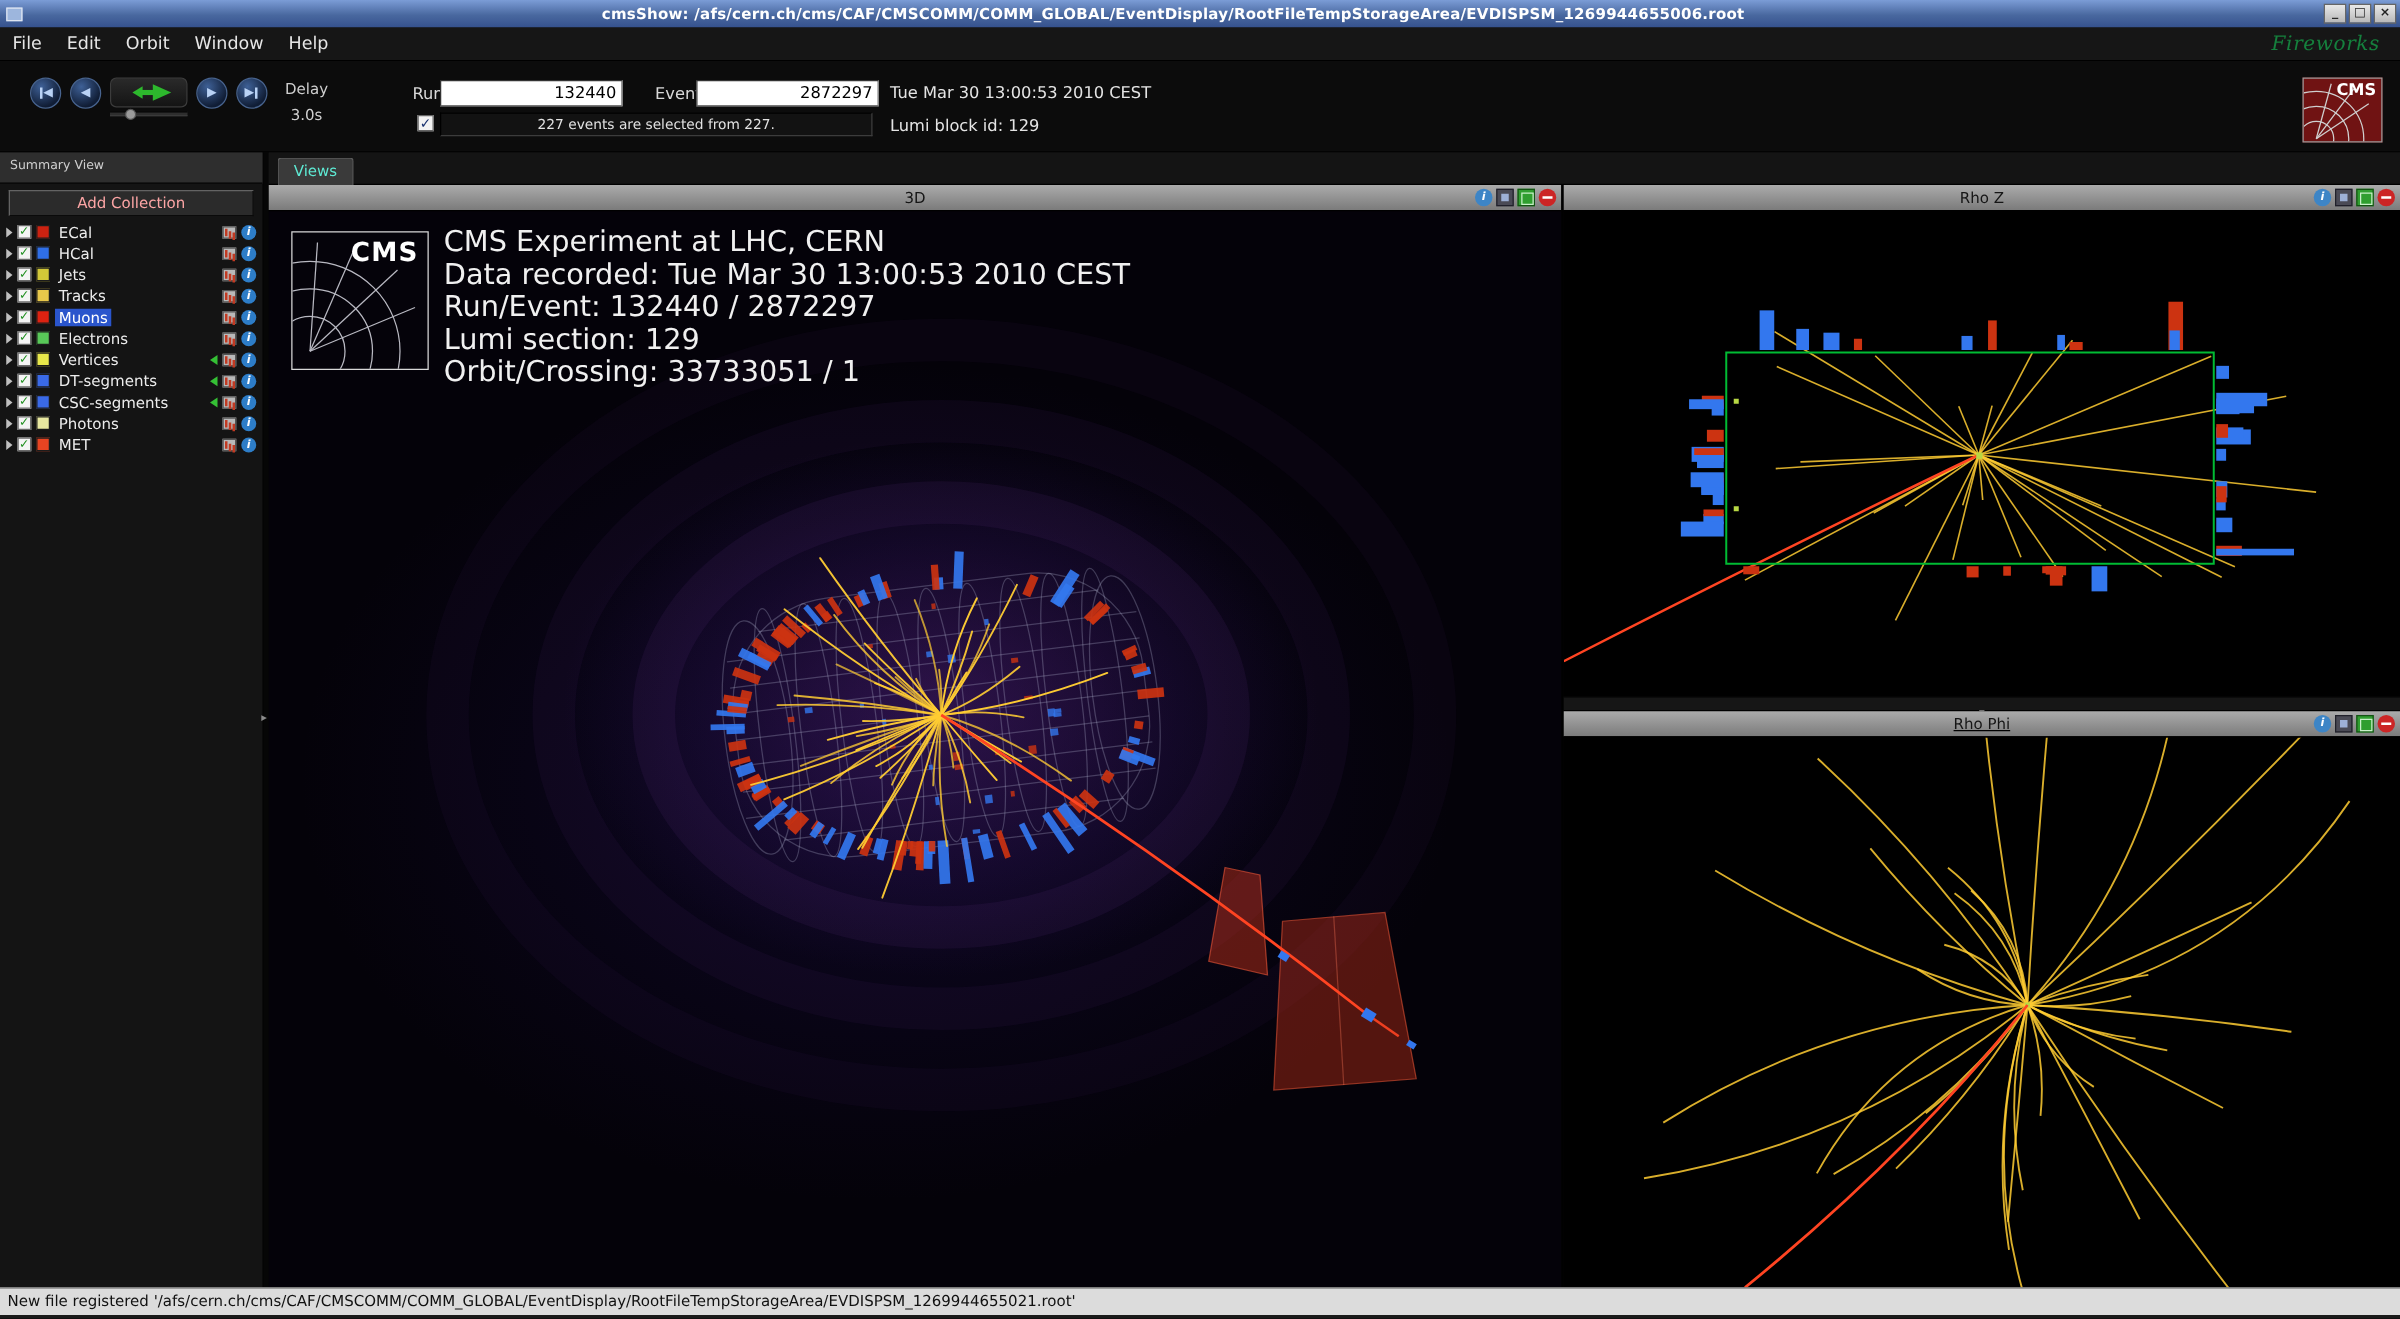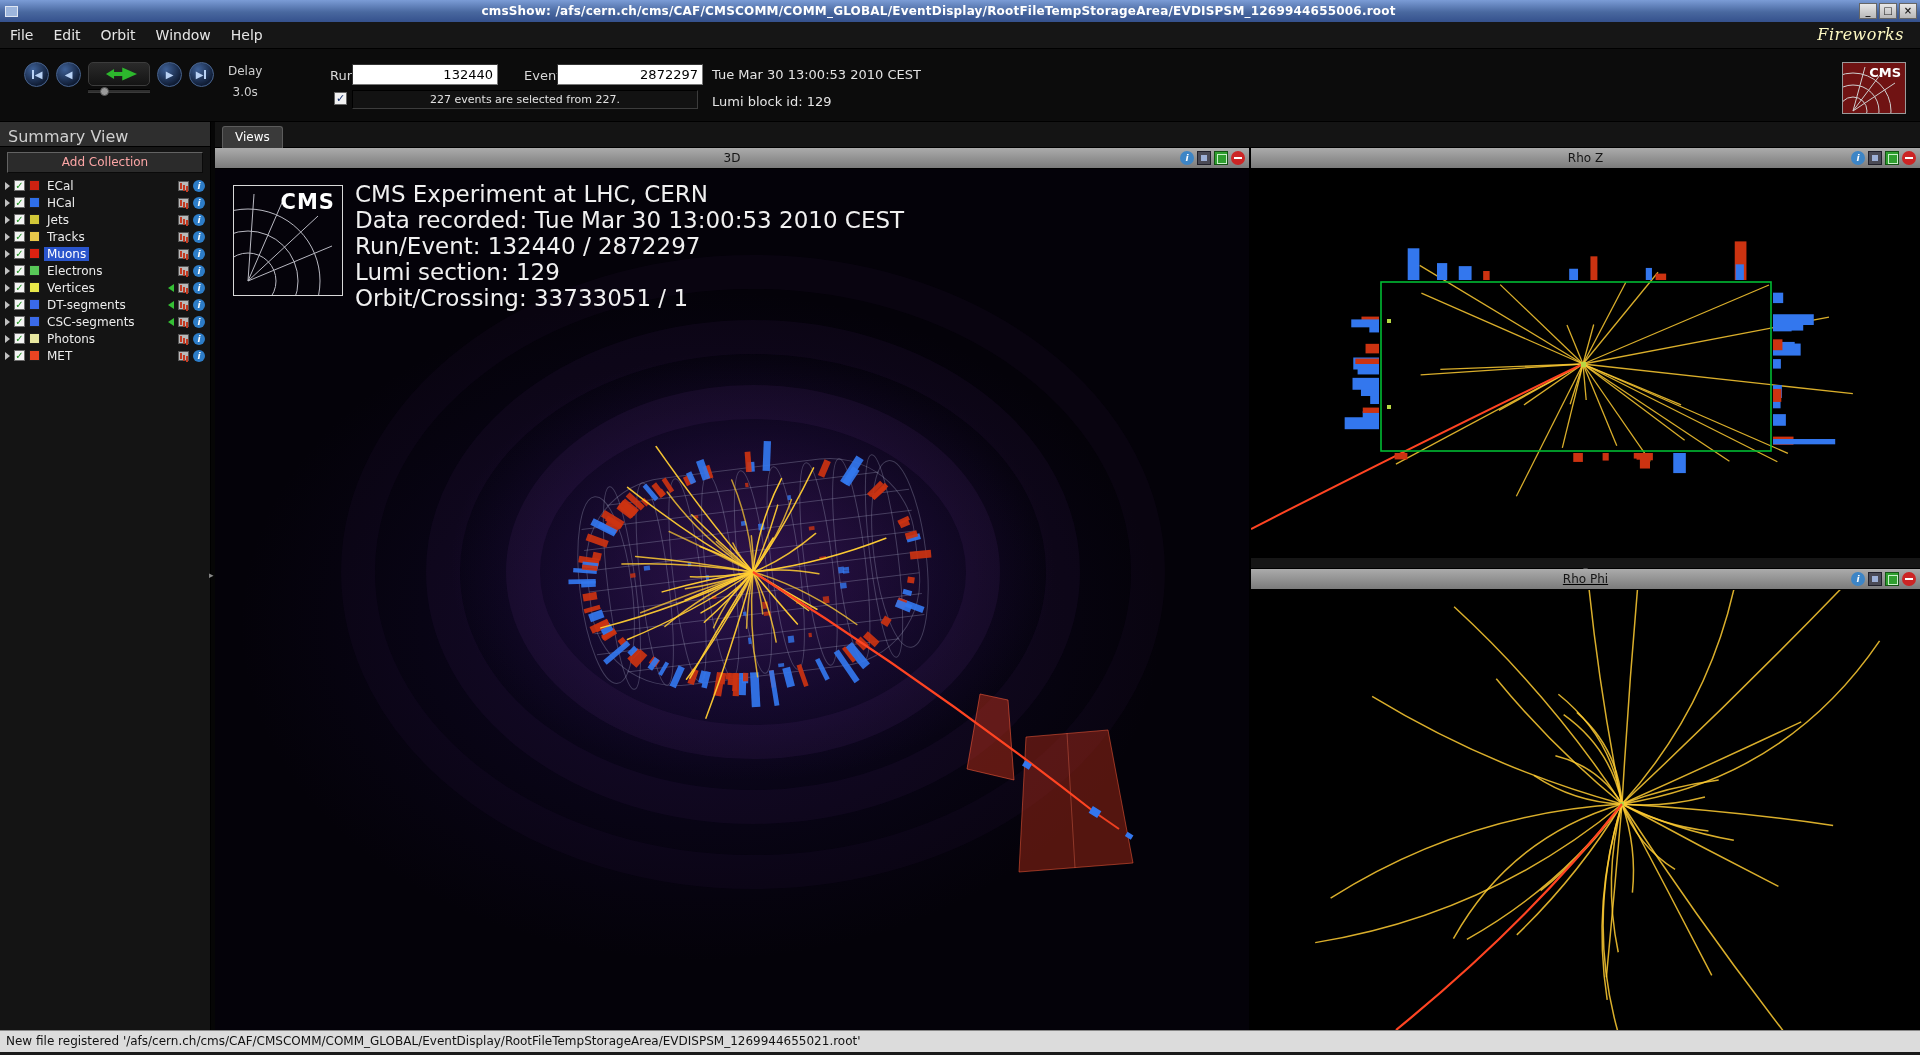--- a/index.html
+++ b/index.html
@@ -14,21 +14,21 @@
   .tb-title { flex:1; text-align:center; color:#fff; font-size:12px; font-weight:bold; letter-spacing:.2px;
     white-space:nowrap; overflow:hidden; }
   .tb-btns { display:flex; gap:2px; margin-right:3px; }
   .tbtn { width:18px; height:16px; background:linear-gradient(#e8e8e8,#b8b8b8); border:1px solid #666;
     color:#222; font-size:10px; line-height:14px; text-align:center; font-weight:bold; }
 
   
   .menubar { position:absolute; left:0; top:22px; width:100%; height:27px; background:#161616;
     display:flex; align-items:center; border-bottom:1px solid #000; }
   .menu-item { color:#e6e6e6; font-size:14px; padding:4px 10px; cursor:default; }
-  .brand { position:absolute; right:16px; top:3px; color:#fef9c3; font-size:16px; font-style:italic;
+  .brand { position:absolute; right:16px; top:3px; color:#15803d; font-size:16px; font-style:italic;
     font-family:"DejaVu Serif","Liberation Serif",serif; letter-spacing:.5px; }
 
   
   .toolbar { position:absolute; left:0; top:49px; width:100%; height:73px; background:#0c0c0c; border-bottom:1px solid #000; }
   .nav { position:absolute; left:24px; top:13px; display:flex; align-items:flex-start; gap:7px; }
   .navbtn { width:25px; height:25px; border-radius:50%;
     background:radial-gradient(circle at 35% 28%, #3e6096, #101d35 72%); border:1px solid #48648f;
     color:#b9d2f5; font-size:10px; display:flex; align-items:center; justify-content:center; cursor:pointer; }
   .navbtn .bar { display:inline-block; width:2px; height:9px; background:#b9d2f5; margin:0 1px; }
   .navmid { display:flex; flex-direction:column; align-items:center; gap:3px; }
@@ -52,21 +52,21 @@
     border:1px solid #000; border-bottom-color:#3c3c3c; border-right-color:#3c3c3c;
     color:#e2e2e2; font-size:11px; text-align:center; line-height:17px; }
   .ts { position:absolute; left:712px; top:18px; color:#e4e4e4; font-size:13px; }
   .lumi { position:absolute; left:712px; top:45px; color:#e4e4e4; font-size:13px; }
   .cmslogo { position:absolute; right:14px; top:13px; width:64px; height:52px; background:#701313;
     border:1px solid #9a9a9a; position:absolute; overflow:hidden; cursor:default; }
   .cmslogo .txt { position:absolute; right:4px; top:2px; color:#fff; font-weight:bold; font-size:13px; }
 
   
   .sidebar { position:absolute; left:0; top:122px; width:211px; height:908px; background:#141414; border-right:1px solid #000; }
-  .sv-header { height:25px; background:#2e2e2e; color:#cfcfcf; font-size:16px; padding:5px 8px; border-bottom:1px solid #000; }
+  .sv-header { height:25px; background:#2e2e2e; color:#cfcfcf; font-size:10px; padding:5px 8px; border-bottom:1px solid #000; }
   .addbtn { margin:5px 7px 4px 7px; height:21px; background:#2b2b2b; border:1px solid #636363;
     border-bottom-color:#0a0a0a; border-right-color:#0a0a0a; color:#fca5a5; font-size:12px;
     text-align:center; line-height:19px; cursor:pointer; }
   .srow { display:flex; align-items:center; height:17px; padding:0 5px 0 5px; gap:4px; cursor:default; }
   .tri { width:0; height:0; border-left:5px solid #c0c0c0; border-top:4px solid transparent; border-bottom:4px solid transparent; }
   .cb { width:11px; height:11px; background:#f4f4f4; border:1px solid #6a6a6a; color:#1f8f1f;
     font-size:10px; line-height:9px; text-align:center; font-weight:bold; }
   .sw { width:11px; height:11px; border:1px solid #1c1c1c; }
   .lbl { color:#ececec; font-size:12px; padding:0 3px; white-space:nowrap; }
   .lbl.sel { background:#2a55cc; color:#fff; }
@@ -77,21 +77,21 @@
     box-shadow:3px 2px 0 #c23a22, 6px 3px 0 #c23a22; }
   .inf { width:12px; height:12px; border-radius:50%; background:#2d7dc8; color:#fff; font-size:9px;
     line-height:12px; text-align:center; font-weight:bold; font-style:italic; }
   .side-split { position:absolute; left:211px; top:122px; width:4px; height:908px; background:#060606; }
   .side-split .sschev { position:absolute; top:448px; left:-2px; color:#8a8a8a; font-size:9px; }
 
   
   .viewsarea { position:absolute; left:215px; top:122px; width:1705px; height:908px; background:#0d0d0d; }
   .tabbar { position:absolute; left:0; top:0; width:100%; height:26px; background:#141414; border-bottom:1px solid #000; }
   .tab { position:absolute; left:7px; top:4px; height:22px; padding:3px 12px; background:#3a3a3a;
-    border:1px solid #5c5c5c; border-bottom:none; border-radius:3px 3px 0 0; color:#ffffff; font-size:12px; cursor:pointer; }
+    border:1px solid #5c5c5c; border-bottom:none; border-radius:3px 3px 0 0; color:#5eead4; font-size:12px; cursor:pointer; }
 
   .panel { position:absolute; background:#000; }
   #p3d { left:0; top:26px; width:1034px; height:882px; }
   #vsplit { position:absolute; left:1034px; top:26px; width:2px; height:882px; background:#000; }
   #prz { left:1036px; top:26px; width:669px; height:409px; }
   #hsplit { position:absolute; left:1036px; top:435px; width:669px; height:12px; background:#161616;
     border-top:1px solid #000; border-bottom:1px solid #000; text-align:center; }
   #hsplit .hchev { color:#909090; font-size:9px; line-height:10px; }
   #prp { left:1036px; top:447px; width:669px; height:461px;text-decoration:underline; }
 

